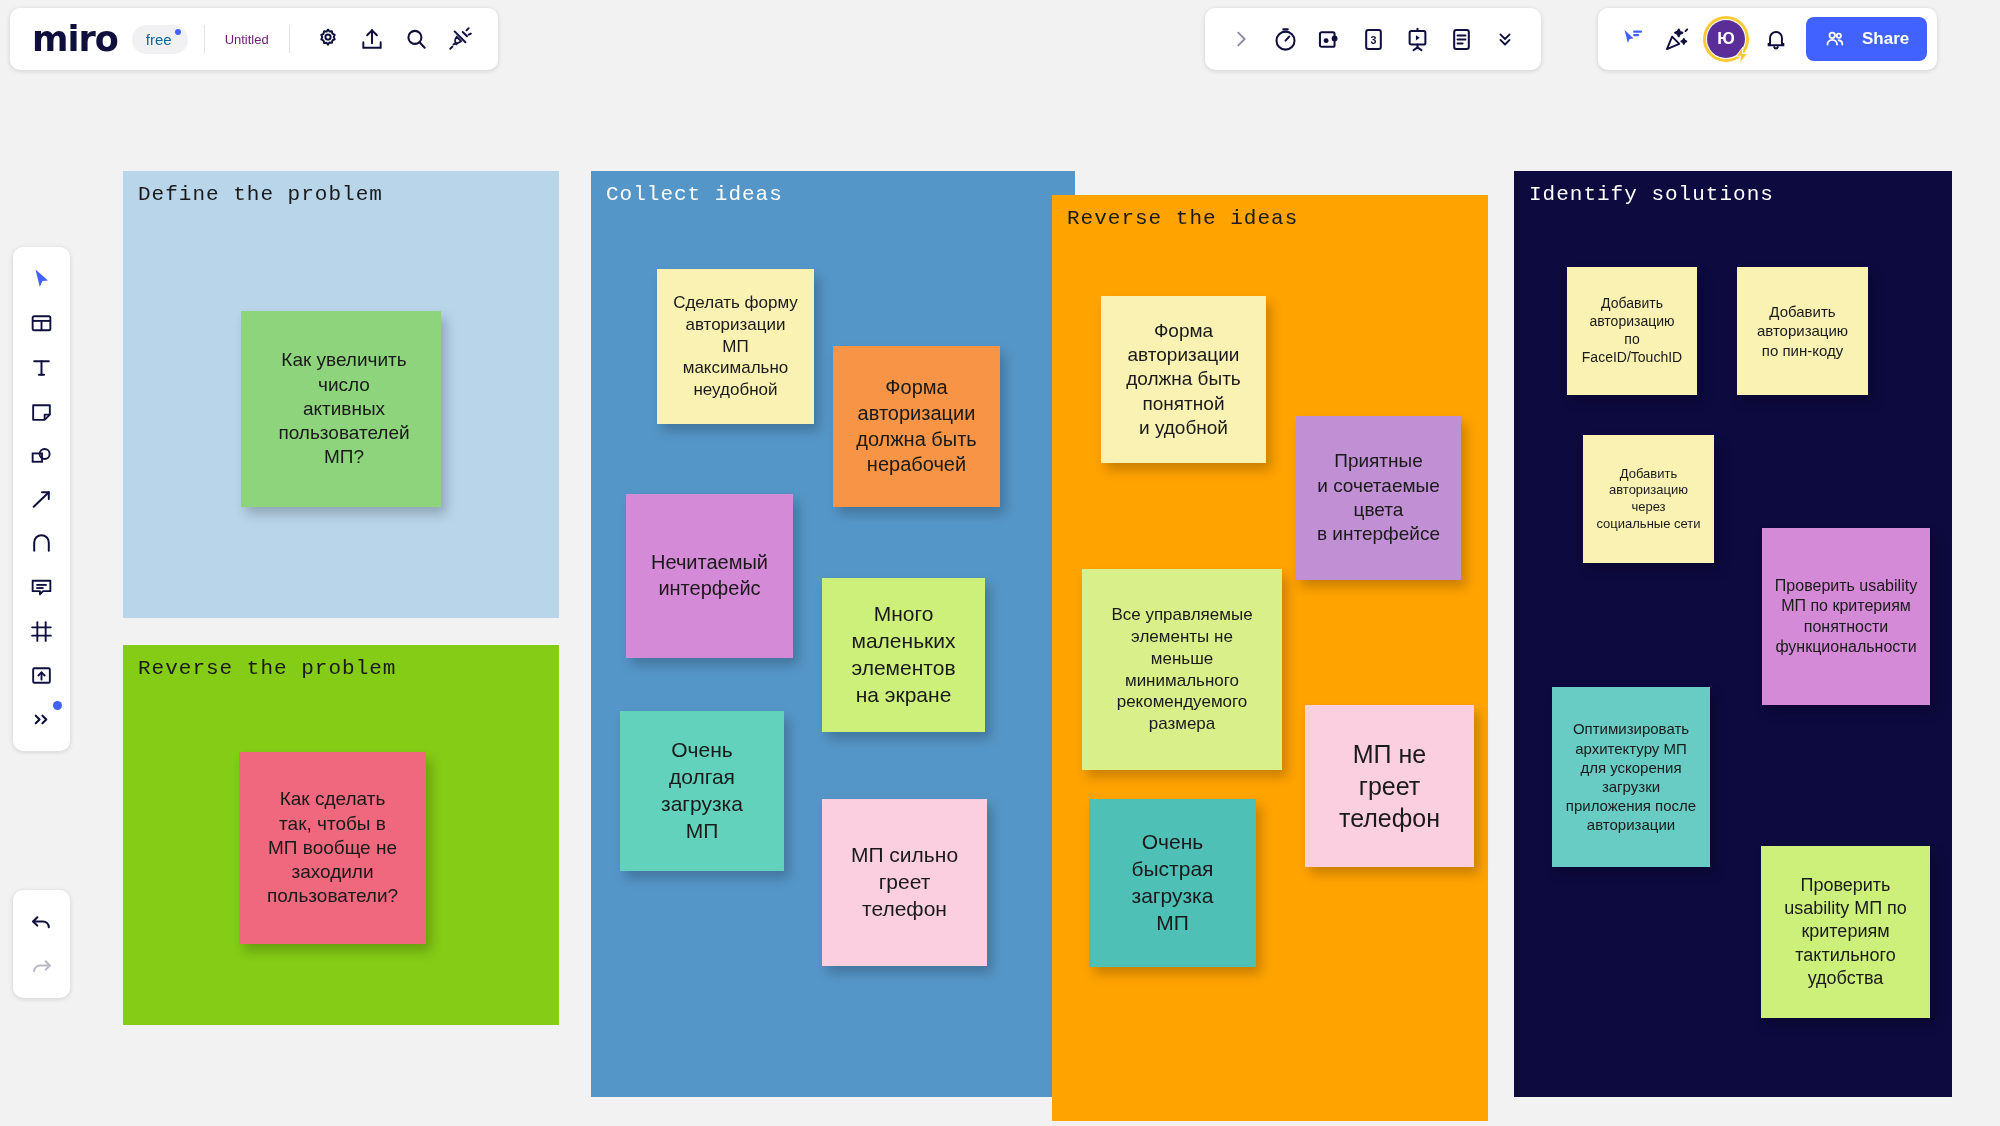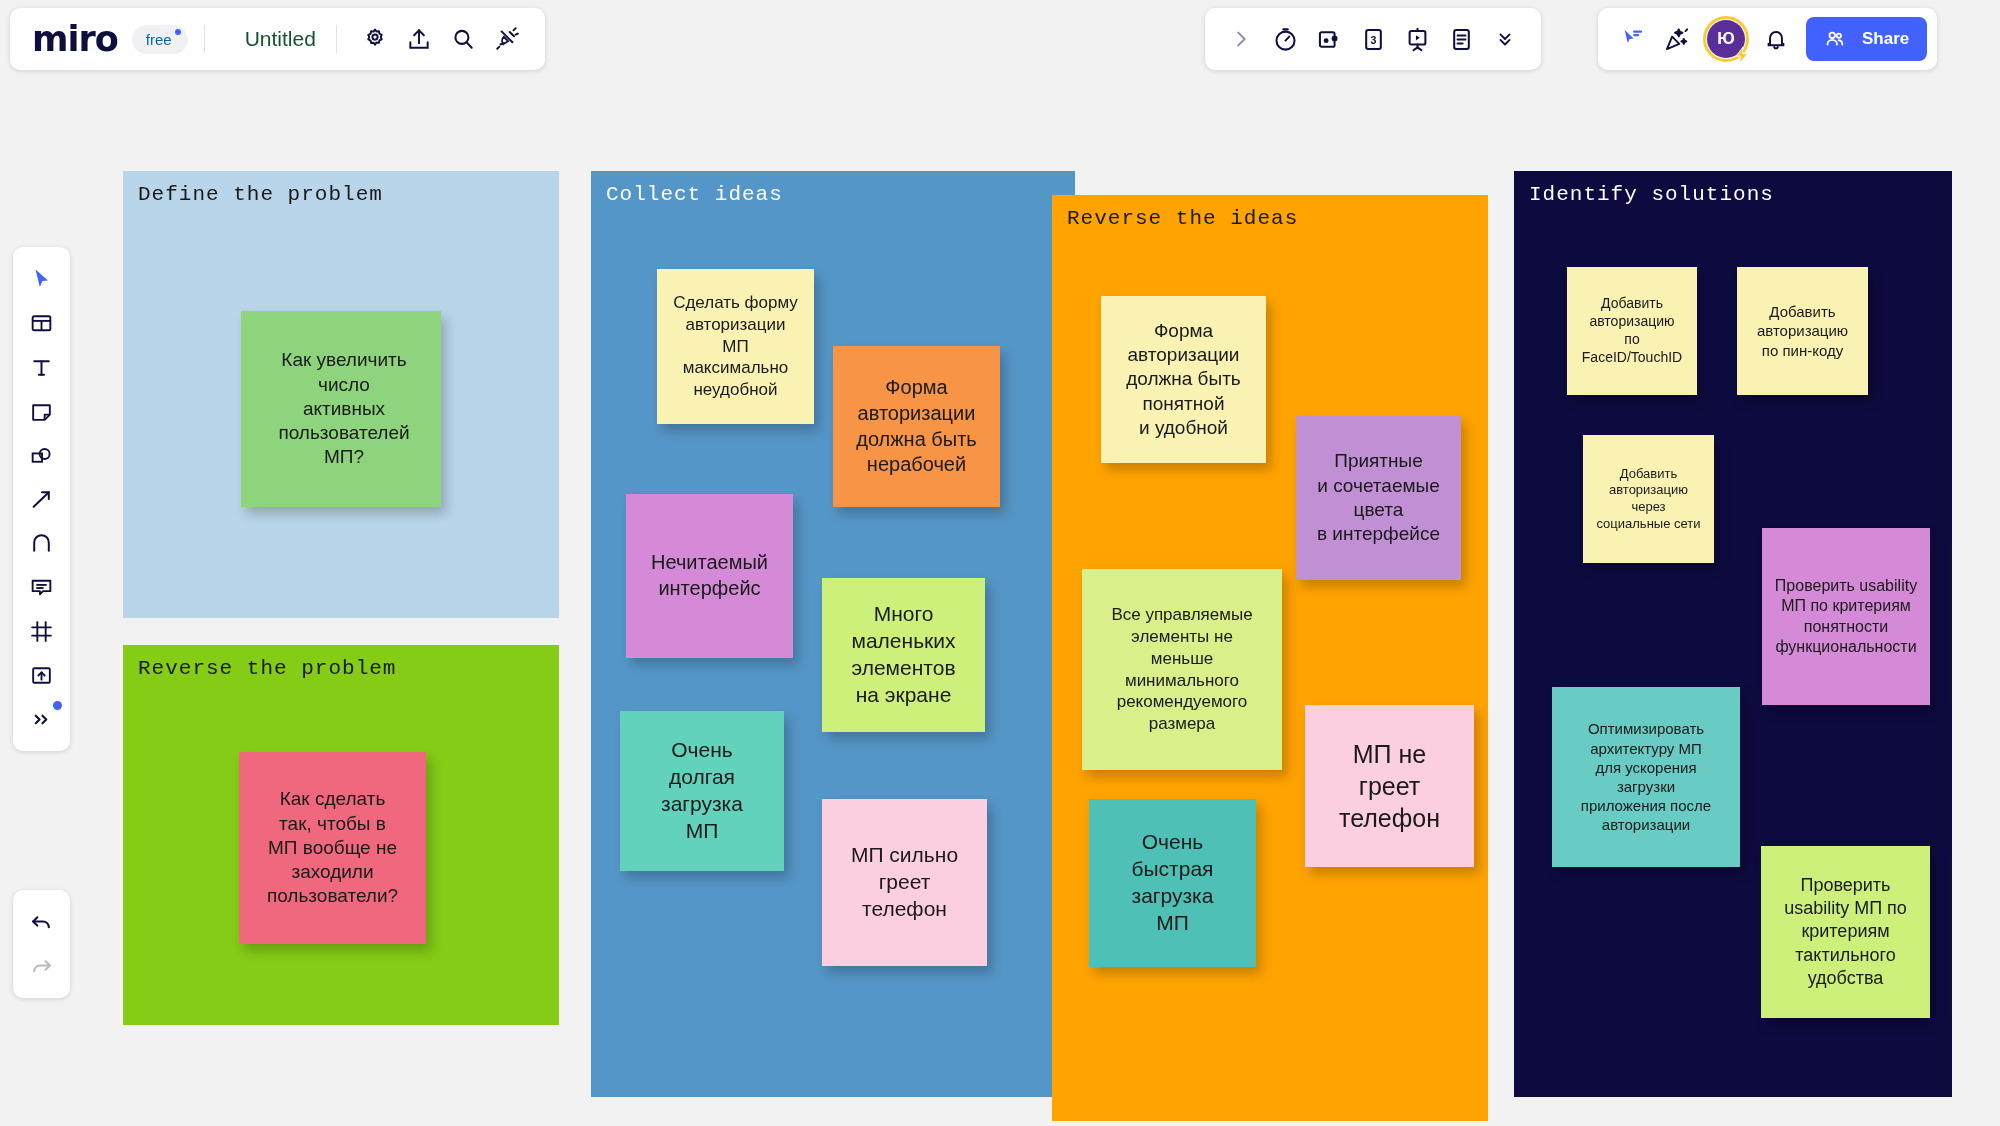--- a/index.html
+++ b/index.html
@@ -30,21 +30,21 @@
   .badge-free {
     position: relative; background: #f1f1f3; color: #0369a1;
     border-radius: 16px; font-size: 15px; padding: 6px 16px 6px 14px;
     font-weight: 500;
   }
   .badge-free .dot {
     position: absolute; top: 4px; right: 7px;
     width: 6px; height: 6px; border-radius: 50%; background: #4262ff;
   }
   .vsep { width: 1px; height: 28px; background: #e2e2e6; margin: 0 16px; }
-  .doc-title { font-size: 21px; color: #14532d; padding: 0 4px; margin-left: 20px; }
+  .doc-title { font-size: 13px; color: #701a75; padding: 0 4px; }
 
   .ic {
     width: 44px; height: 44px; display: flex; align-items: center; justify-content: center;
     border-radius: 8px; cursor: pointer;
   }
   .ic svg { display: block; }
 
   .avatar-wrap { position: relative; width: 46px; height: 46px; margin: 0 5px; }
   .avatar-ring {
     position: absolute; inset: 0; border-radius: 50%;
@@ -407,21 +407,21 @@
 авторизацию
 по пин-коду</div>
         <div class="sticky" style="left: 69px; top: 264px; width: 131px; height: 128px; background: rgb(249, 242, 179); font-size: 13px;">Добавить
 авторизацию
 через
 социальные сети</div>
         <div class="sticky" style="left: 248px; top: 357px; width: 168px; height: 177px; background: rgb(212, 138, 215); font-size: 16px;">Проверить usability
 МП по критериям
 понятности
 функциональности</div>
-        <div class="sticky" style="left: 38px; top: 516px; width: 188px; height: 180px; background: rgb(104, 204, 196); font-size: 15px;">Оптимизировать
+        <div class="sticky" style="left: 38px; top: 516px; width: 158px; height: 180px; background: rgb(104, 204, 196); font-size: 15px;">Оптимизировать
 архитектуру МП
 для ускорения
 загрузки
 приложения после
 авторизации</div>
         <div class="sticky" style="left: 247px; top: 675px; width: 169px; height: 172px; background: rgb(204, 240, 122); font-size: 18px;">Проверить
 usability МП по
 критериям
 тактильного
 удобства</div>

